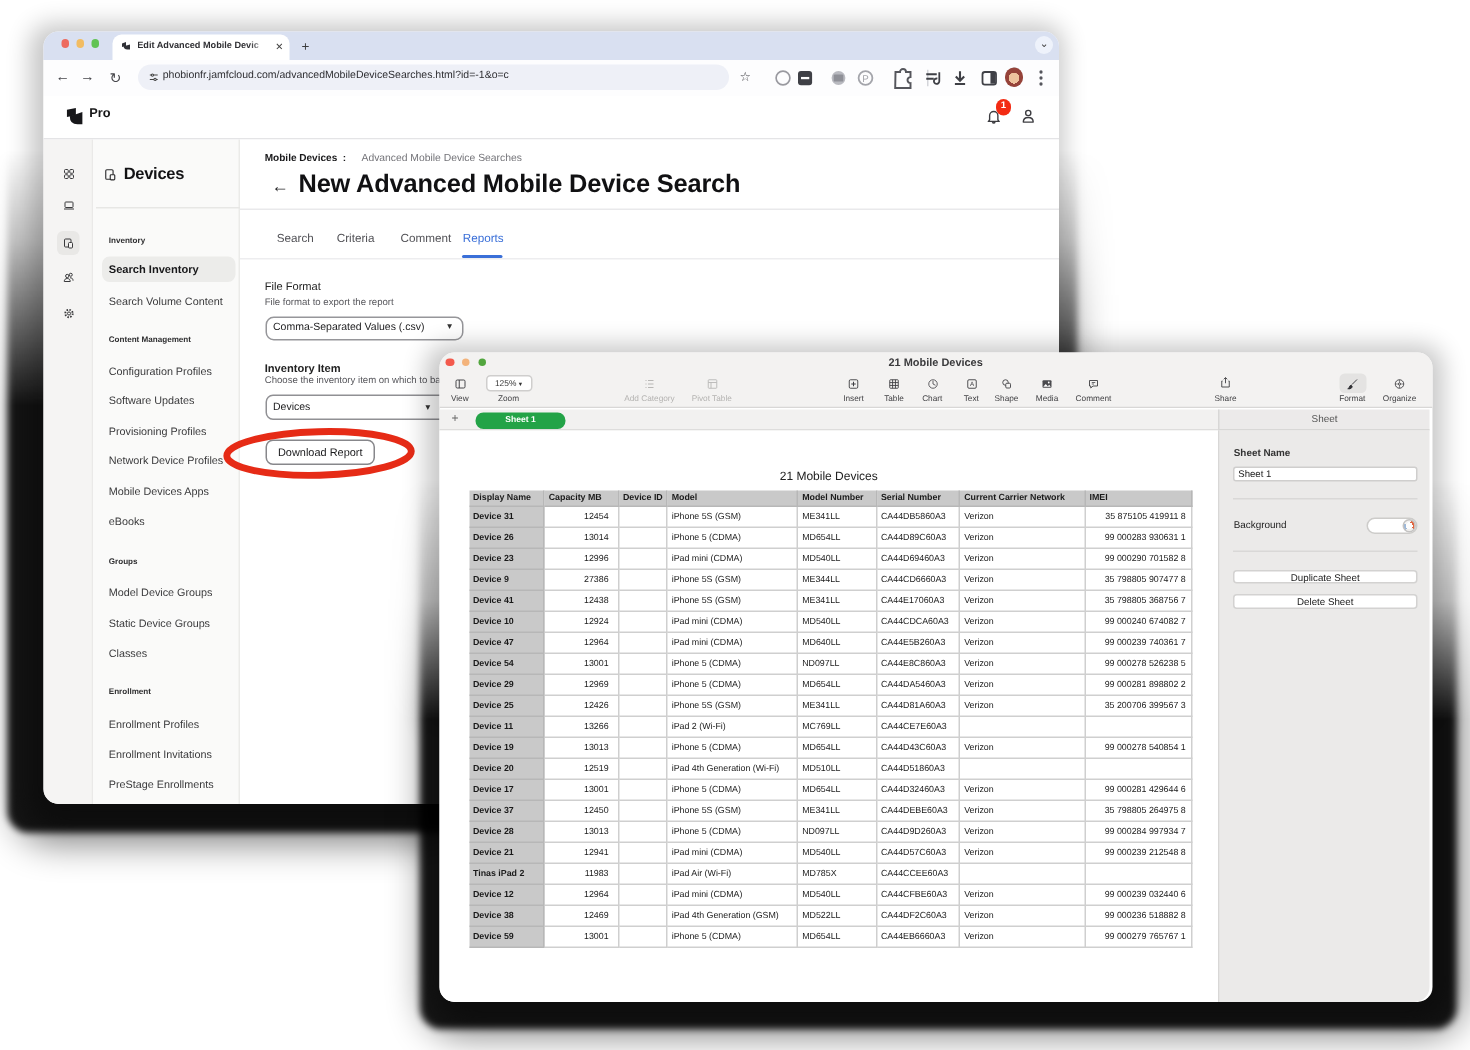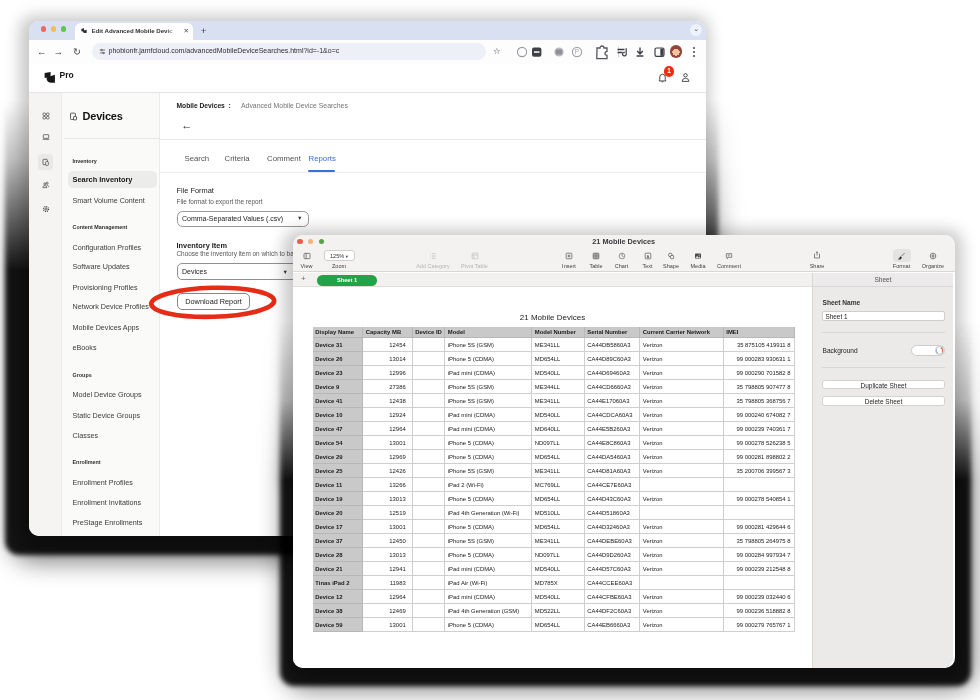--- a/index.html
+++ b/index.html
@@ -158,41 +158,42 @@
  <div id="jmenu">
    <div id="selpill"></div>
    <svg width="9" height="9" style="left:7px;top:19.2px" viewBox="0 0 24 24" fill="none" stroke="#2c2c2e" stroke-width="2">
         <rect x="4" y="3" width="13" height="17" rx="2"></rect>
         <rect x="12" y="12" width="8" height="9" rx="1.5" fill="#fafaf9"></rect>
       </svg>
 <div id="dtitle">Devices</div>
    <div id="dtdiv"></div>
    <div class="lbl" style="top:68.4px">Inventory</div>
 <div class="sel" style="top:87.1px">Search Inventory</div>
-<div class="itm" style="top:107.0px">Smart Volume Content</div>
+<div class="itm" style="top:107.0px">Search Volume Content</div>
 <div class="lbl" style="top:134.5px">Content Management</div>
 <div class="itm" style="top:154.5px">Configuration Profiles</div>
 <div class="itm" style="top:173.9px">Software Updates</div>
 <div class="itm" style="top:194.5px">Provisioning Profiles</div>
 <div class="itm" style="top:213.8px">Network Device Profiles</div>
 <div class="itm" style="top:234.8px">Mobile Devices Apps</div>
 <div class="itm" style="top:254.6px">eBooks</div>
 <div class="lbl" style="top:282.1px">Groups</div>
 <div class="itm" style="top:301.7px">Model Device Groups</div>
 <div class="itm" style="top:322.0px">Static Device Groups</div>
 <div class="itm" style="top:342.1px">Classes</div>
 <div class="lbl" style="top:369.4px">Enrollment</div>
 <div class="itm" style="top:389.2px">Enrollment Profiles</div>
 <div class="itm" style="top:409.2px">Enrollment Invitations</div>
 <div class="itm" style="top:429.3px">PreStage Enrollments</div>
  </div>
  <div id="jmain">
       <div style="position:absolute;left:16.5px;top:9px;font-size:6.7px;color:#19191b;font-weight:bold">Mobile Devices&nbsp;&nbsp;:</div>
 <div style="position:absolute;left:81px;top:9px;font-size:6.9px;color:#737378">Advanced Mobile Device Searches</div>
 <div style="position:absolute;left:21px;top:26.8px;font-size:11.5px;color:#2a2a2c">←</div>
+<div style="position:absolute;left:39px;top:20.9px;font-size:16.9px;font-weight:bold;color:#111113;letter-spacing:-0.1px">New Advanced Mobile Device Search</div>
 <div style="position:absolute;left:0;top:46.5px;width:546px;height:1px;background:#e9e9eb"></div>
 <div style="position:absolute;left:24.5px;top:61.6px;font-size:7.8px;color:#515156">Search</div>
 <div style="position:absolute;left:64.5px;top:61.6px;font-size:7.8px;color:#515156">Criteria</div>
 <div style="position:absolute;left:107px;top:61.6px;font-size:7.8px;color:#515156">Comment</div>
 <div style="position:absolute;left:148.5px;top:61.6px;font-size:7.8px;color:#3a6fd8">Reports</div>
 <div style="position:absolute;left:148px;top:77.30000000000001px;width:26.5px;height:2px;background:#3a6fd8;border-radius:1px"></div>
 <div style="position:absolute;left:0;top:79px;width:546px;height:1px;background:#ededef"></div>
 <div style="position:absolute;left:16.5px;top:93.2px;font-size:7.4px;font-weight:normal;color:#222">File Format</div>
 <div style="position:absolute;left:16.5px;top:105.19999999999999px;font-size:6.4px;color:#57575c">File format to export the report</div>
 <div style="position:absolute;left:16.5px;top:118.4px;width:132px;height:16.5px;border:0.8px solid #96969a;border-radius:5.5px;background:#fff"></div>

